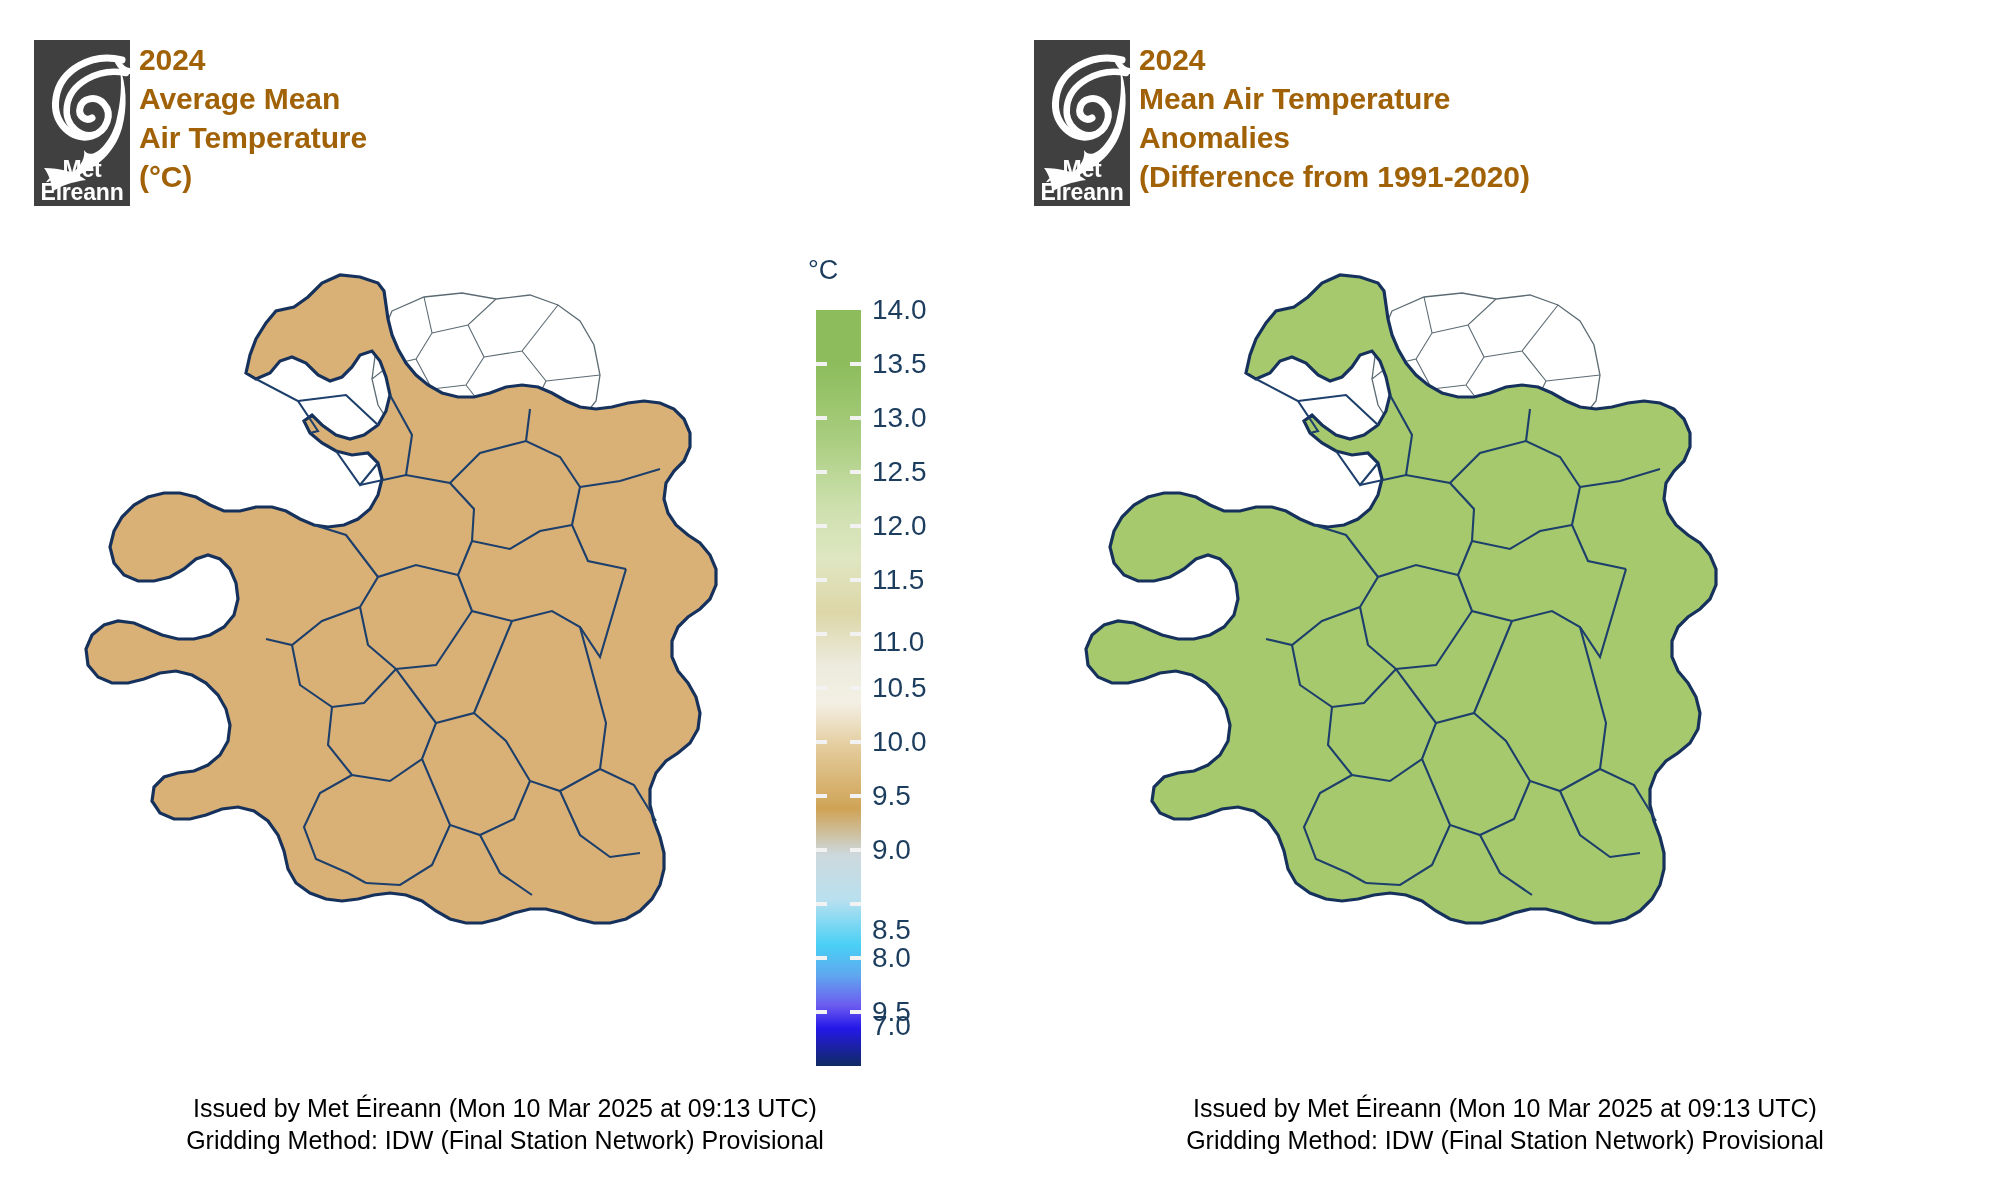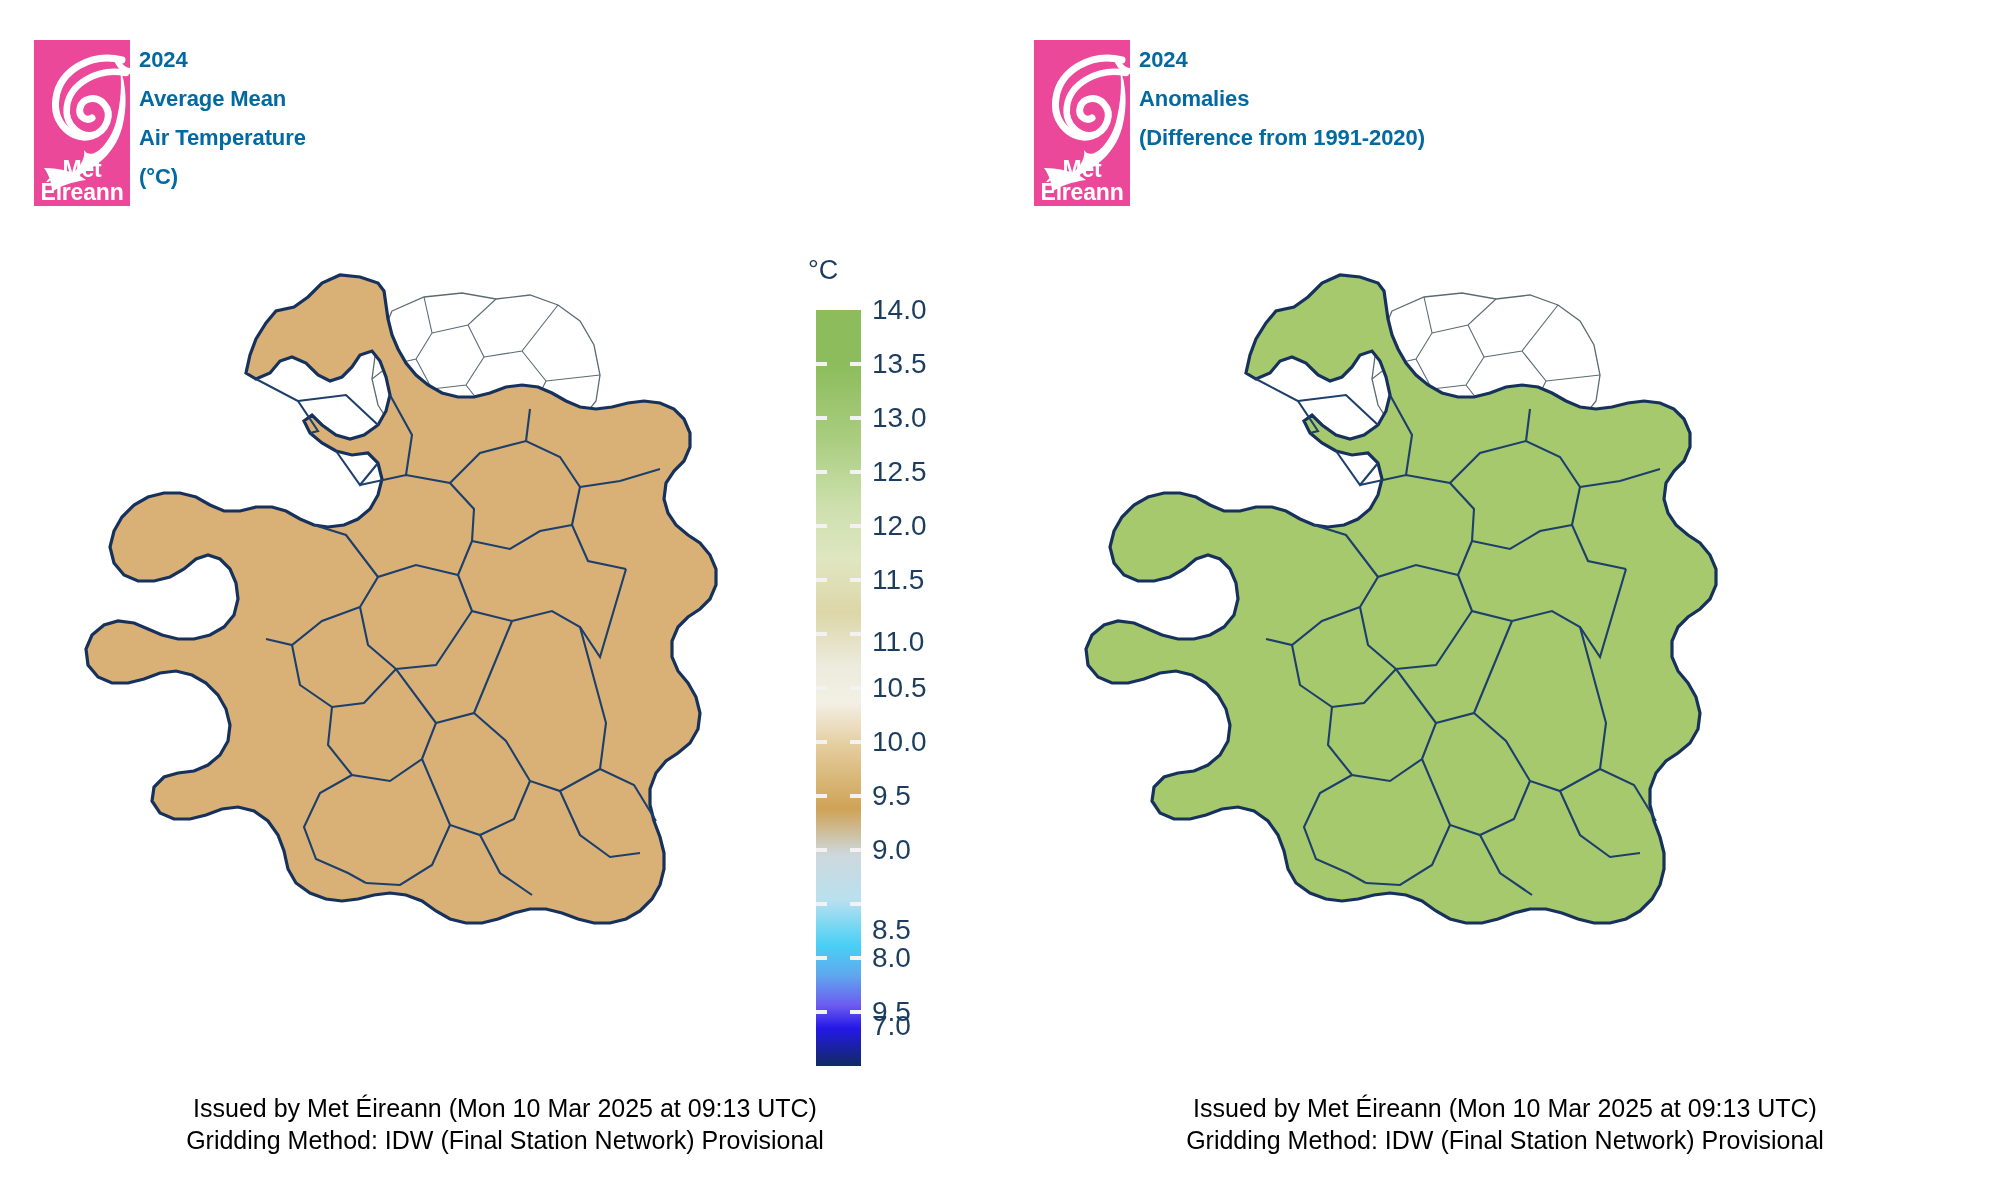--- a/index.html
+++ b/index.html
@@ -3,25 +3,25 @@
 <meta charset="utf-8">
 <style>
   html,body{margin:0;padding:0;background:#ffffff;}
   body{width:2000px;height:1200px;font-family:"Liberation Sans",sans-serif;overflow:hidden;position:relative;}
   .panel{position:absolute;top:0;height:1200px;width:1000px;}
   #panel-left{left:0;}
   #panel-right{left:1000px;}
 
   
   .header{position:absolute;left:34px;top:40px;display:flex;align-items:flex-start;}
-  .logo{width:96px;height:166px;background:#ec4899;position:relative;flex:0 0 auto;overflow:hidden;}
+  .logo{width:96px;height:166px;background:#404040;position:relative;flex:0 0 auto;overflow:hidden;}
   .logo svg{position:absolute;left:0;top:0;}
   .logo .logo-text{position:absolute;left:0;right:0;bottom:2px;text-align:center;color:#fff;
      font-weight:bold;font-size:23px;line-height:23px;letter-spacing:-.2px;}
-  .title{margin-left:9px;color:#0369a1;font-weight:bold;font-size:22px;line-height:39px;
+  .title{margin-left:9px;color:#a16207;font-weight:bold;font-size:30px;line-height:39px;
      white-space:nowrap;letter-spacing:-.1px;}
   .title div{display:block;}
 
   
   .mapwrap{position:absolute;left:60px;top:225px;width:700px;height:830px;}
   .mapwrap svg{display:block;width:100%;height:100%;}
 
   
   .cbar{position:absolute;}
   .cbar .cbar-unit{position:absolute;top:-55px;left:-8px;color:#1c3d5e;font-size:27px;font-weight:normal;}
@@ -309,20 +309,21 @@
         <path d="M86 28 C92 44 94 66 88 88 C80 116 58 132 30 140 C44 130 52 120 50 110 C58 122 76 104 82 82 C87 62 88 44 86 28 Z" fill="#ffffff"></path>
         <path d="M10 128 C26 128 42 132 52 140 C38 142 26 146 18 152 C18 142 14 133 10 128 Z" fill="#ffffff"></path>
       </svg>
       <div class="logo-text">
         <span>Met</span><br>
         <span>Éireann</span>
       </div>
     </div>
     <div class="title">
       <div>2024</div>
+      <div>Mean Air Temperature</div>
       <div>Anomalies</div>
       <div>(Difference from 1991-2020)</div>
     </div>
   </div>
 
   <div class="mapwrap">
     <svg viewBox="0 0 700 830">
       <defs>
         <clipPath id="clipAll-R">
             <path id="allPath-R" d="M324 66 L318 58 L300 52 L280 50 L262 58 L248 72 L234 82 L216 86 L206 98

